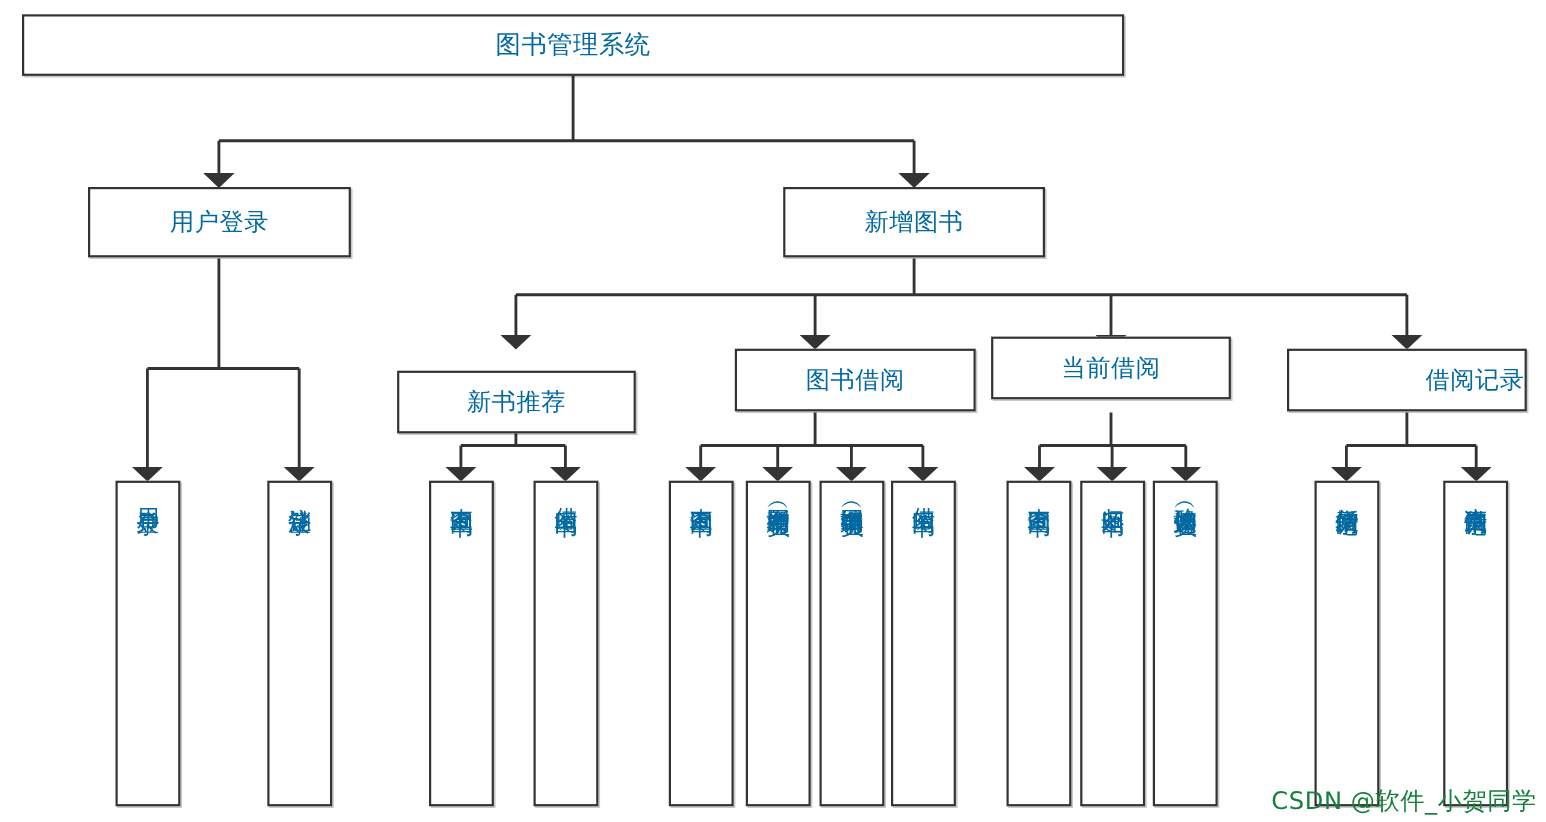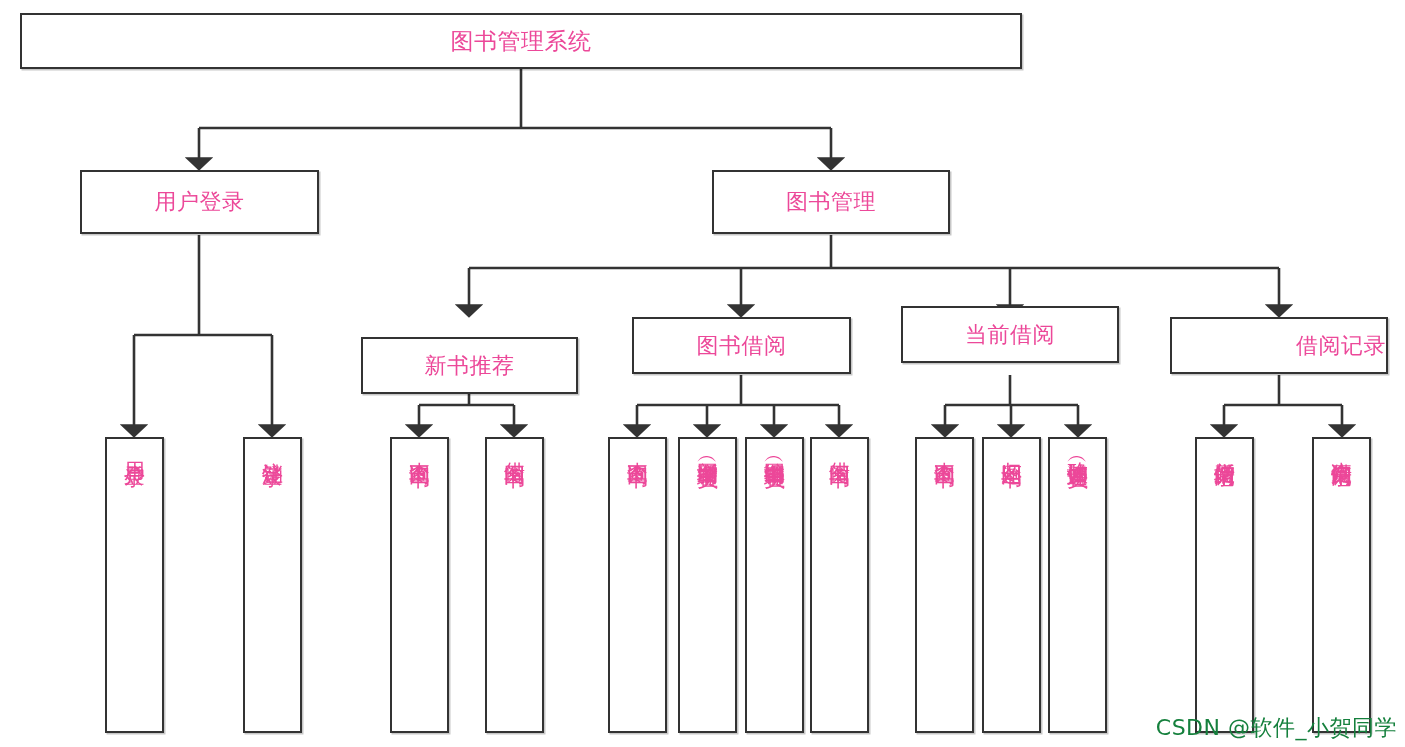--- a/index.html
+++ b/index.html
@@ -35,21 +35,22 @@
     align-items: center;
     justify-content: center;
     color: #000000;
     box-shadow: 1.5px 1.5px 0 rgba(0,0,0,0.22);
   }
   .node-label {
     font-size: 21px;
     line-height: 1.15;
     letter-spacing: 0.5px;
     white-space: nowrap;
-    color: #ec4899;
+    color: #0369a1;
+    font-family: Liberation Serif, serif;
   }
   .node.root .node-label {
     font-size: 23px;
   }
   .node.level1 .node-label,
   .node.level2 .node-label {
     font-size: 22px;
   }
   
   .node.leaf {
@@ -137,27 +138,27 @@
   </svg>
 
   <div class="node root" style="left:20px; top:13px; width:1002px; height:56px;">
     <span class="node-label">图书管理系统</span>
   </div>
 
   <div class="node level1" style="left:80px; top:170px; width:239px; height:64px;">
     <span class="node-label">用户登录</span>
   </div>
   <div class="node level1" style="left:712px; top:170px; width:238px; height:64px;">
-    <span class="node-label">图书管理</span>
+    <span class="node-label">新增图书</span>
   </div>
 
   <div class="node level2" style="left:361px; top:317px; width:217px; height:57px;margin-top:20px;">
     <span class="node-label">新书推荐</span>
   </div>
-  <div class="node level2" style="left:632px; top:317px; width:219px; height:57px;align-items:center;">
+  <div class="node level2" style="left:668px; top:317px; width:219px; height:57px;align-items:center;">
     <span class="node-label">图书借阅</span>
   </div>
   <div class="node level2" style="left:901px; top:306px; width:218px; height:57px;">
     <span class="node-label">当前借阅</span>
   </div>
   <div class="node level2" style="left:1170px; top:317px; width:218px; height:57px;justify-content:flex-end;">
     <span class="node-label">借阅记录</span>
   </div>
 
   <div class="node leaf" style="left:105px; top:437px; width:59px; height:296px;">

